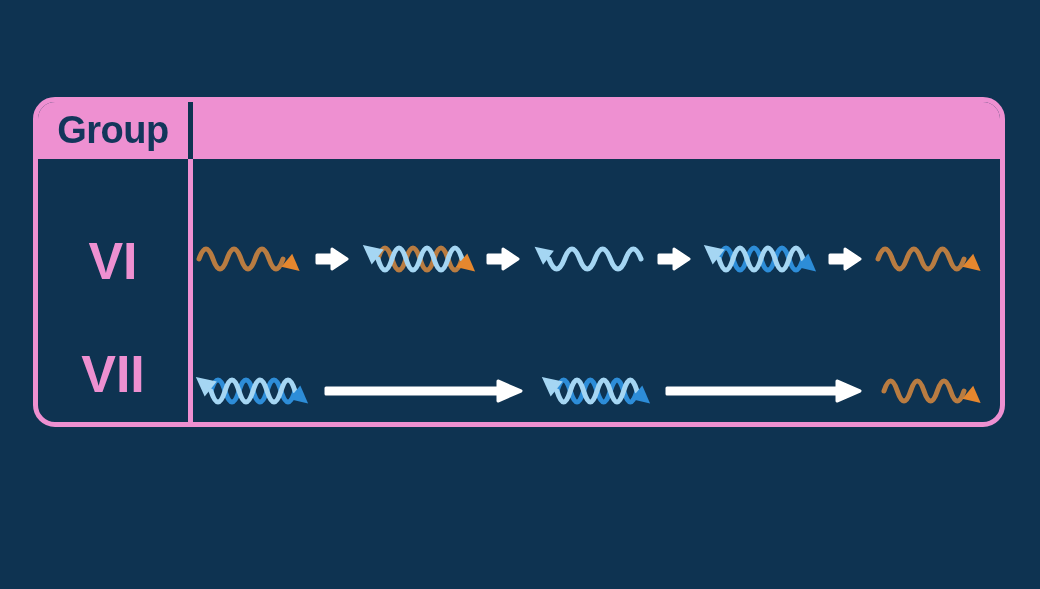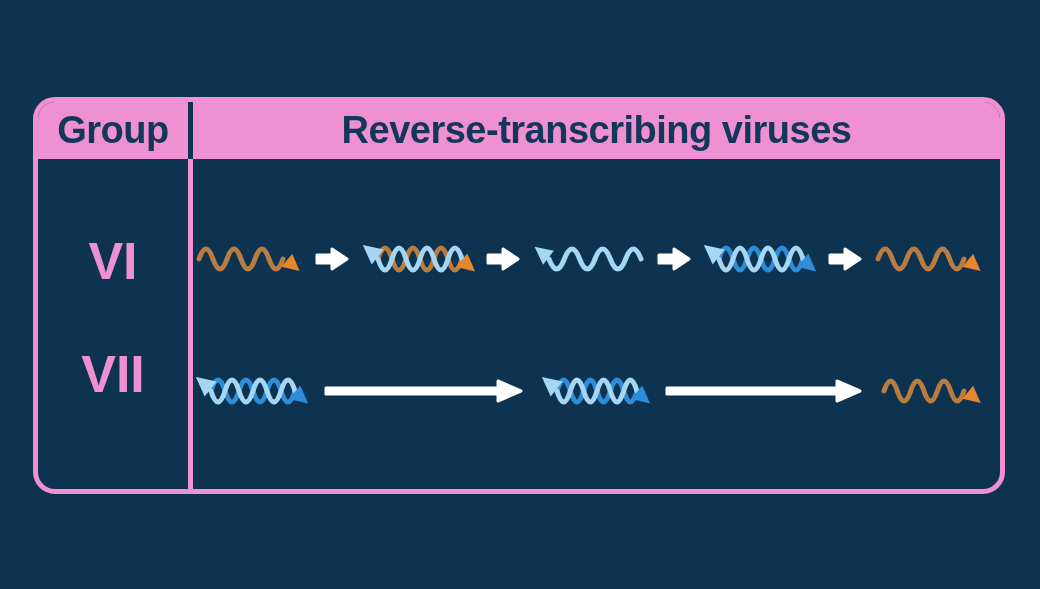--- a/index.html
+++ b/index.html
@@ -1,21 +1,21 @@
 <!DOCTYPE html>
 <html style="--navy: #0e3351; --pink: #ee90d1; --header-text: #13365b;"><head>
 <meta charset="utf-8">
 <style>
   :root{
     --navy:#0e3351; --pink:#ee90d1; --header-text:#13365b;
   }
   html,body{margin:0;padding:0;background:var(--navy);}
   .stage{position:relative;width:1040px;height:589px;background:var(--navy);
          font-family:"Liberation Sans","DejaVu Sans",sans-serif;overflow:hidden;}
-  .vtable{position:absolute;left:33px;top:97px;width:972px;height:397px;
+  .vtable{position:absolute;left:33px;top:97px;width:972px;height:330px;
          border:5px solid var(--pink);border-radius:22px;box-sizing:border-box;overflow:hidden;}
   .header{display:flex;height:57px;background:var(--pink);align-items:stretch;}
   .hcell{color:var(--header-text);font-weight:bold;font-size:38px;line-height:57px;
          text-align:center;letter-spacing:-0.5px;white-space:nowrap;}
   .hcell.group{width:150px;}
   .hdivider{width:5px;background:var(--navy);}
   .hcell.title{flex:1;}
   .tbody{position:absolute;left:0;right:0;top:57px;bottom:0;padding-left:20px;}
   .vdivider{position:absolute;left:150px;top:0;bottom:0;width:5px;background:var(--pink);}
   .group-label{position:absolute;left:0;width:150px;height:56px;line-height:56px;
@@ -30,21 +30,20 @@
 </style>
 </head>
 <body>
 
 <div class="stage">
   <div class="vtable">
 
     <div class="header">
       <div class="hcell group">Group</div>
       <div class="hdivider"></div>
-      <div class="hcell title">Reverse-transcribing viruses</div>
     </div>
 
     <div class="tbody">
       <div class="vdivider"></div>
 
       <div class="group-label label-vi">VI</div>
       <div class="group-label label-vii">VII</div>
 
       <div class="flow flow-vi">
           <svg width="108" height="44" viewBox="0 0 108 44">

